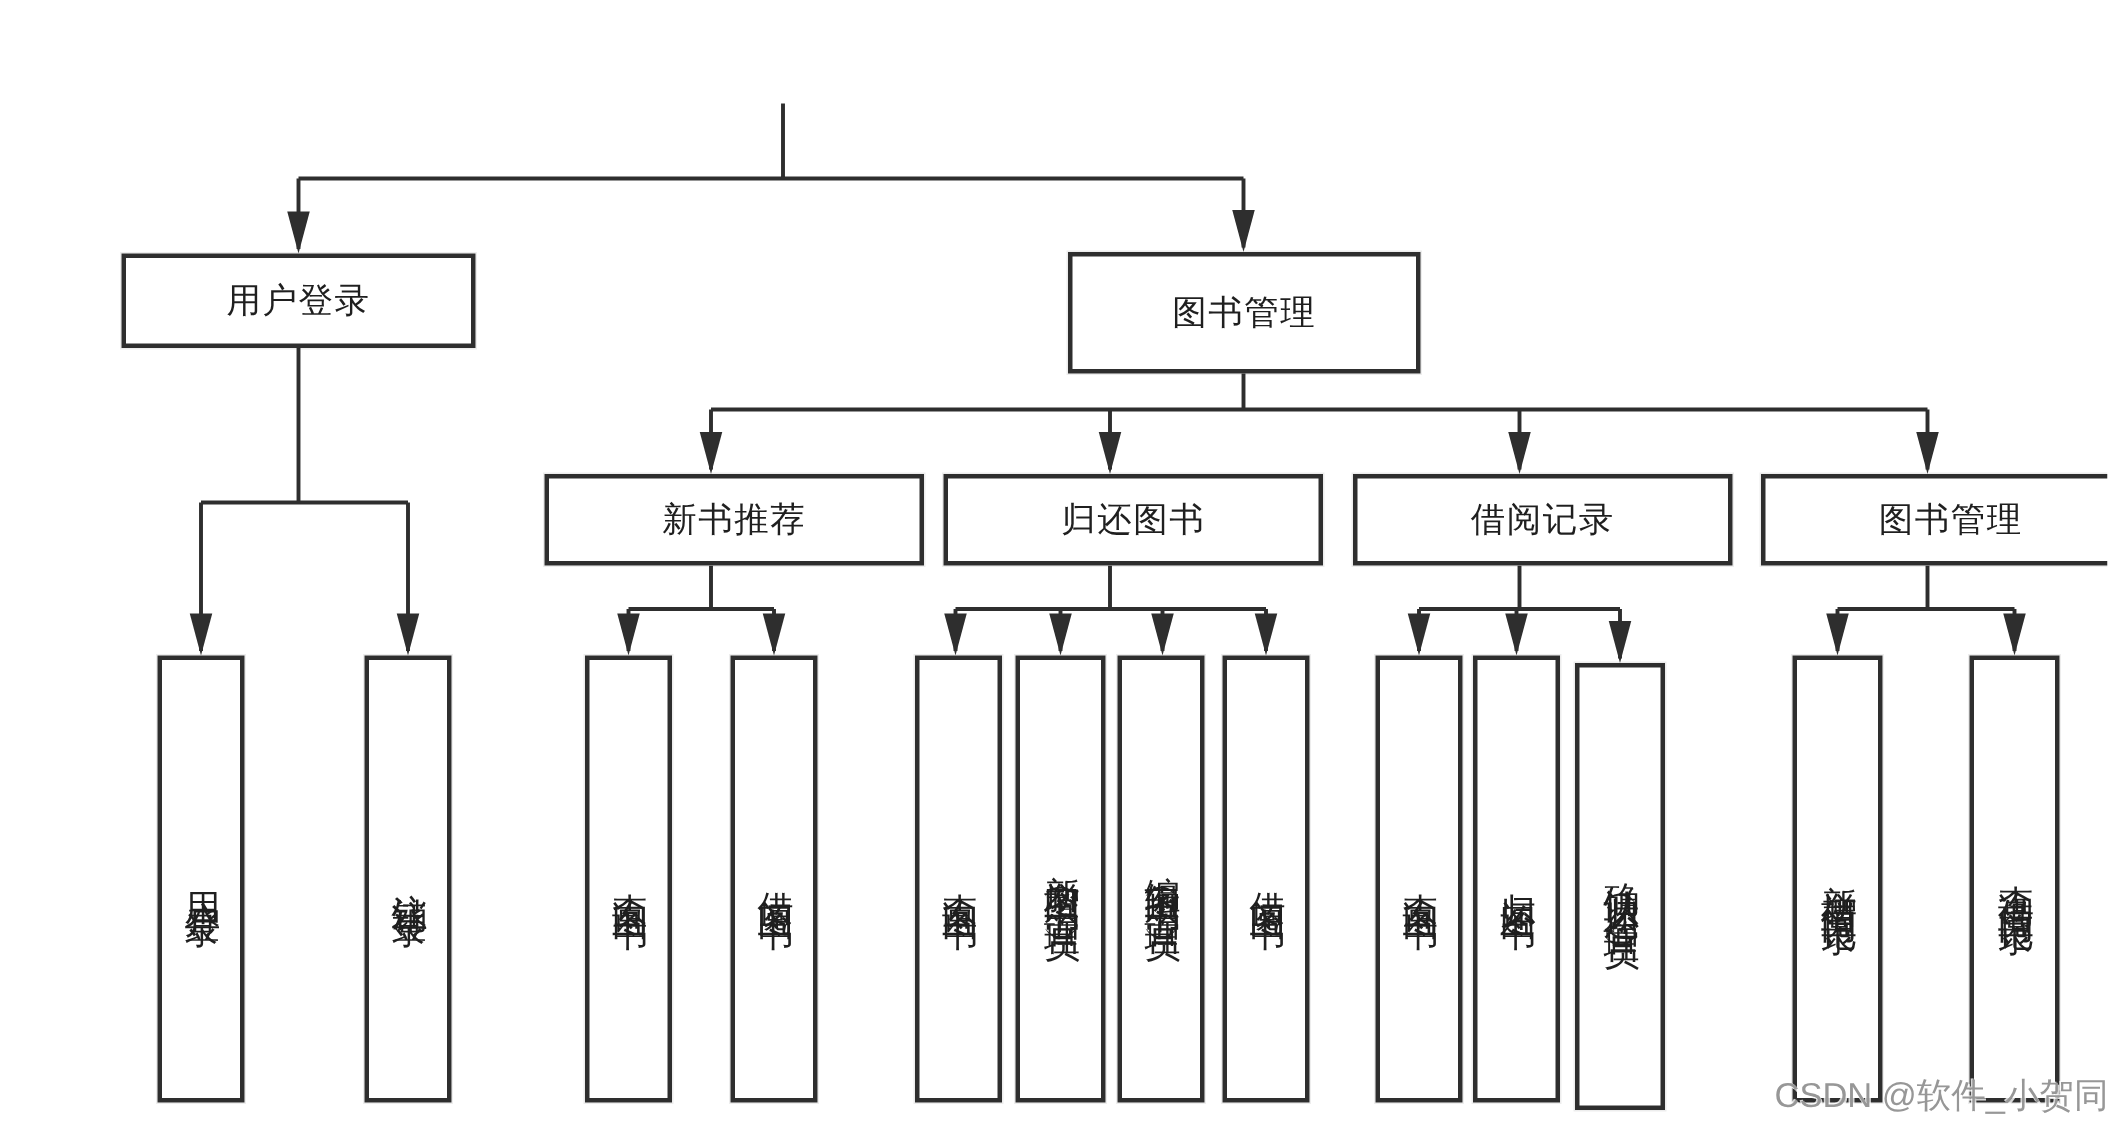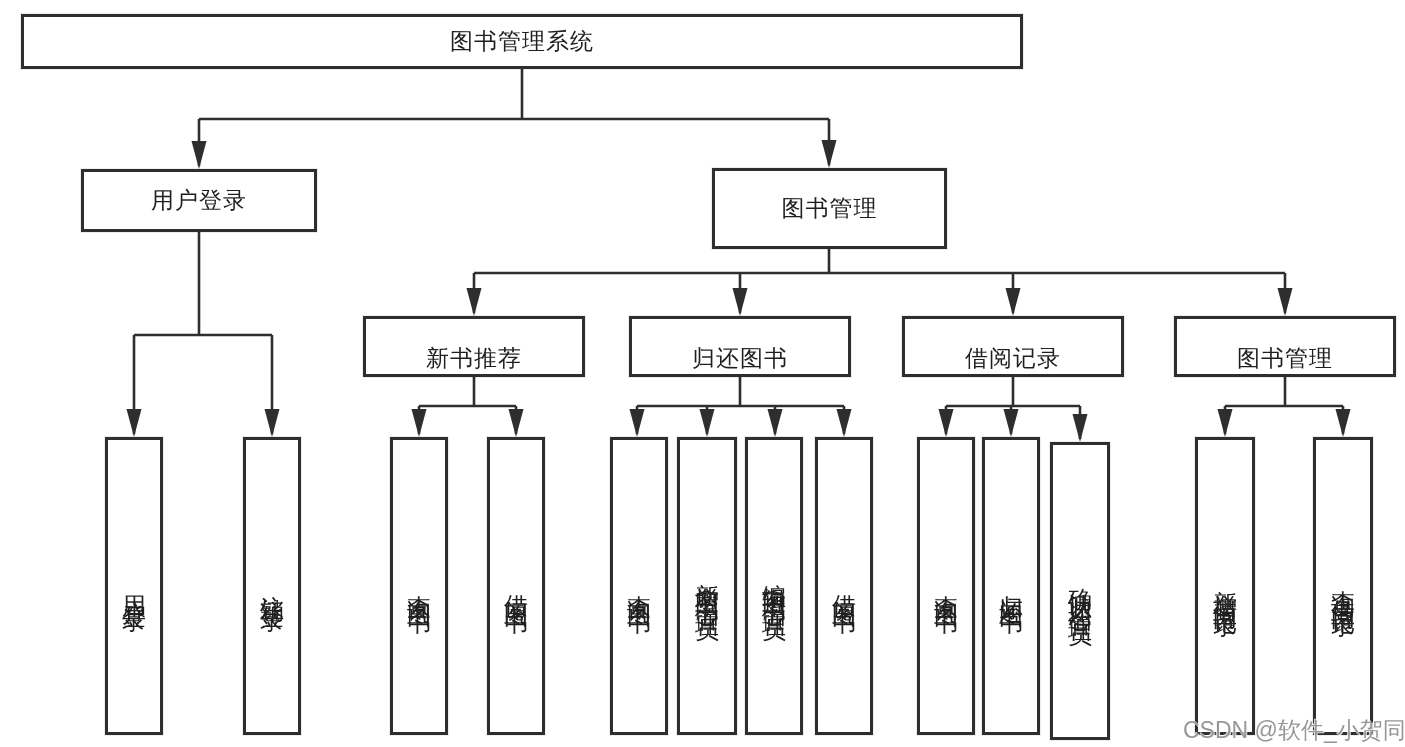--- a/index.html
+++ b/index.html
@@ -25,21 +25,21 @@
     writing-mode:vertical-rl;
     text-orientation:mixed;
     font-size:24px;
     letter-spacing:5px;
     white-space:nowrap;
   }
   
   .n-root{left:21px;top:14px;width:1002px;height:55px;}
   .n-user-login{left:81px;top:169px;width:236px;height:63px;}
   .n-book-mgmt{left:712px;top:168px;width:235px;height:81px;}
-  .n-l3{top:316px;width:222px;height:61px;align-items:flex-end;}
+  .n-l3{top:316px;width:253px;height:61px;}
   .n-new-book{left:363px;}
   .n-borrowing{left:629px;}
   .n-current{left:902px;}
   .n-records{left:1174px;}
   .leaf{top:437px;width:58px;height:298px;}
   .lf-login{left:105px;}
   .lf-logout{left:243px;}
   .lf-nb-query{left:390px;}
   .lf-nb-borrow{left:487px;}
   .lf-bb-query{left:610px;}
@@ -97,23 +97,20 @@
       <polygon points="767.5,409 782.5,409 775,437"></polygon>
       <polygon points="836.5,409 851.5,409 844,437"></polygon>
       <polygon points="938.5,409 953.5,409 946,437"></polygon>
       <polygon points="1003.5,409 1018.5,409 1011,437"></polygon>
       <polygon points="1072.5,414 1087.5,414 1080,442"></polygon>
       <polygon points="1217.5,409 1232.5,409 1225,437"></polygon>
       <polygon points="1335.5,409 1350.5,409 1343,437"></polygon>
     </g>
   </svg>
 
-  <div class="box n-root">
-    <span class="hlabel">图书管理系统</span>
-  </div>
 
   <div class="box n-user-login">
     <span class="hlabel">用户登录</span>
   </div>
   <div class="box n-book-mgmt">
     <span class="hlabel">图书管理</span>
   </div>
 
   <div class="box n-l3 n-new-book">
     <span class="hlabel">新书推荐</span>

